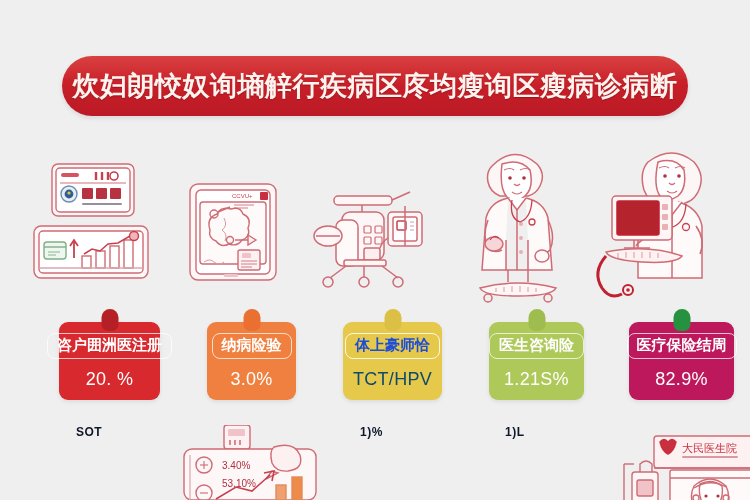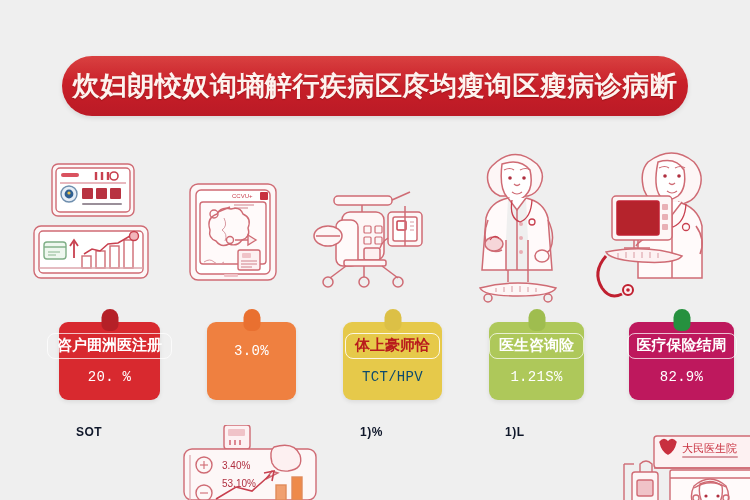--- a/index.html
+++ b/index.html
@@ -97,27 +97,27 @@
     border: 1.4px solid rgba(255,255,255,0.72);
     border-radius: 8px;
     padding: 3px 9px 4px 9px;
     font-size: 15px;
     font-weight: bold;
     color: #ffffff;
     white-space: nowrap;
     font-family: "DejaVu Sans", "Liberation Sans", sans-serif;
     line-height: 1.15;
   }
-  .pill.dark { color: #b91c1c; border-color: rgba(255,255,255,0.85); }
+  .pill.dark { color: #1d4ed8; border-color: rgba(255,255,255,0.85); }
   .value {
     margin-top: 10px;
-    font-size: 14px;
+    font-size: 18px;
     color: #ffffff;
     letter-spacing: 0.3px;
-    font-family: Liberation Mono, monospace;
+    font-family: Liberation Sans, sans-serif;
   }
   .value.dark { color: #0c4a6e; }
 
   .cw-0 { left: 22px;  width: 138px; }
   .cw-1 { left: 170px; width: 126px; }
   .cw-2 { left: 306px; width: 136px; }
   .cw-3 { left: 452px; width: 132px; }
   .cw-4 { left: 592px; width: 142px; }
 
   
@@ -403,20 +403,21 @@
   <div class="card" style="background:#d8292f;">
     <div class="tab" style="background:#b52027;"></div>
     <div class="pill">咨户囲洲匧注册</div>
     <div class="value">20. %</div>
   </div>
 </div>
 
 <div class="card-wrap cw-1">
   <div class="card" style="background:#ef8040;">
     <div class="tab" style="background:#e97030;"></div>
+    <div class="pill">纳病险验</div>
     <div class="value">3.0%</div>
   </div>
 </div>
 
 <div class="card-wrap cw-2">
   <div class="card" style="background:#e6c94a;">
     <div class="tab" style="background:#dcc046;"></div>
     <div class="pill dark">体上豪师恰</div>
     <div class="value dark">TCT/HPV</div>
   </div>

